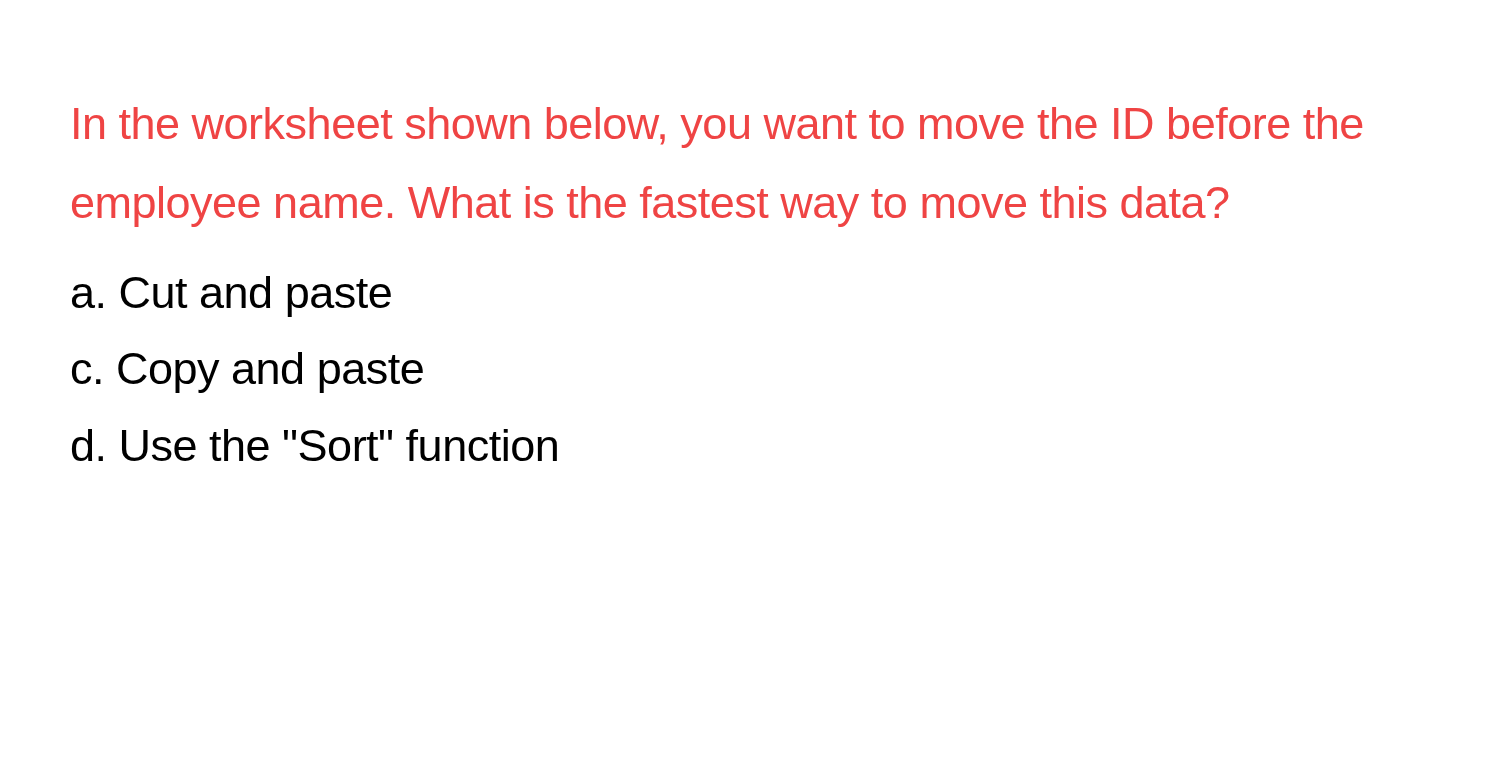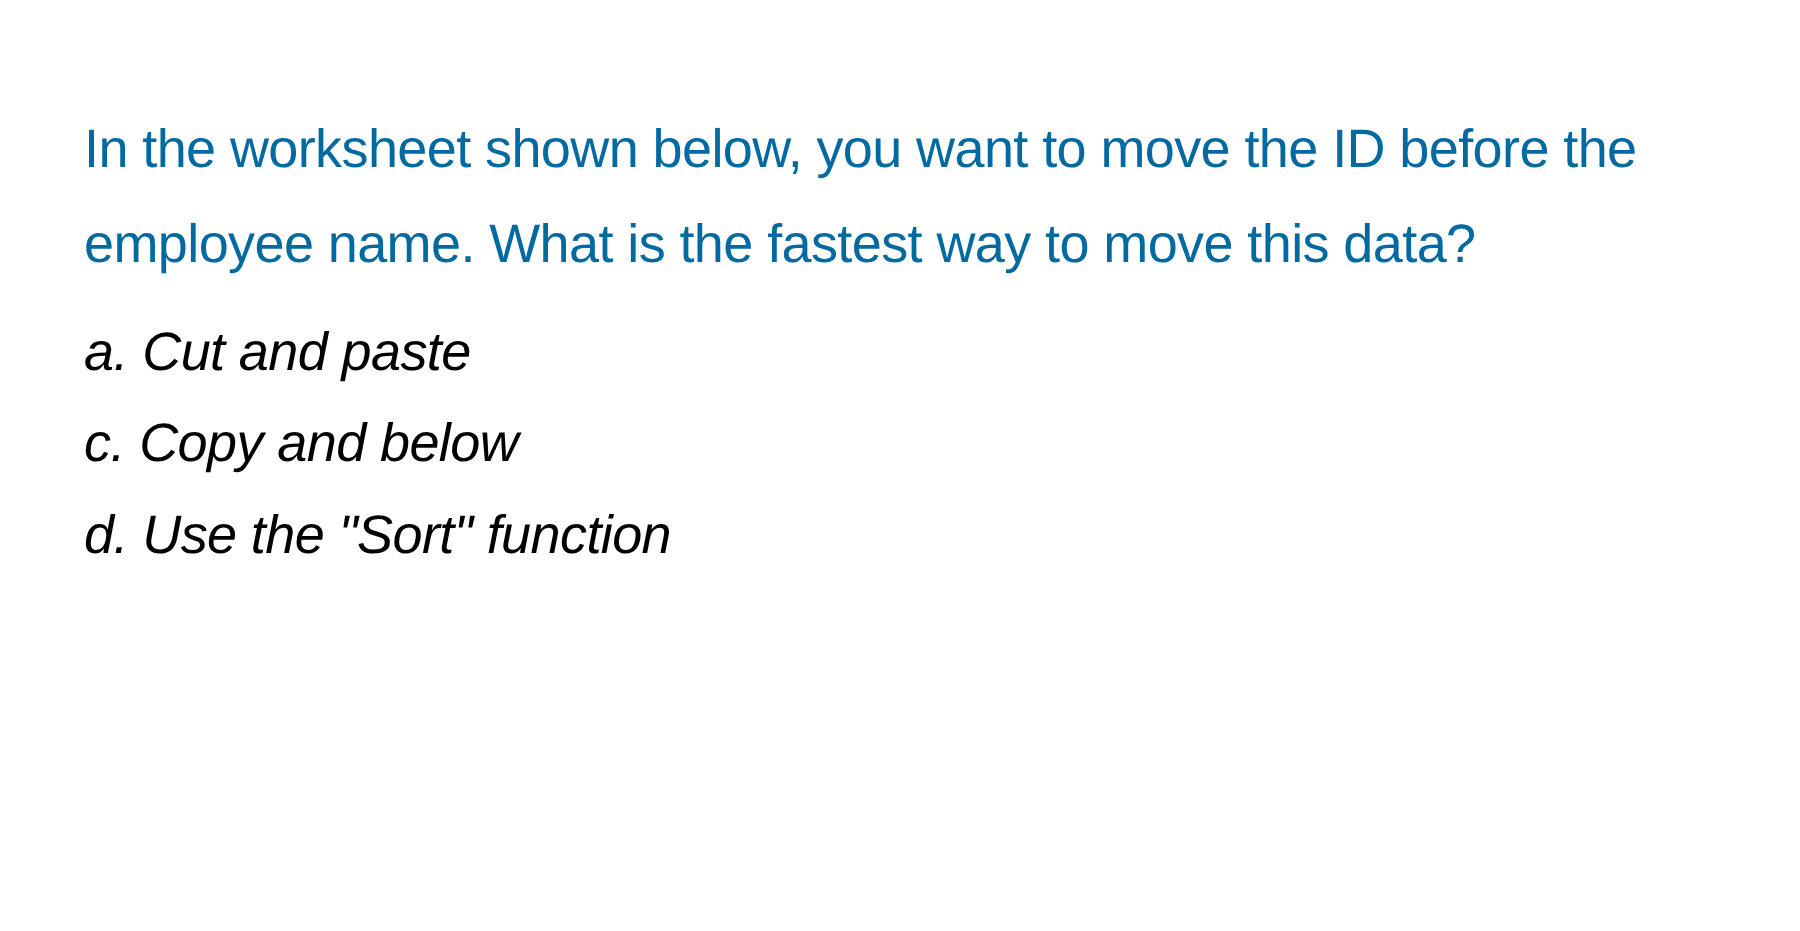--- a/index.html
+++ b/index.html
@@ -10,37 +10,36 @@
     body {
       background-color: #ffffff;
       font-family: -apple-system, BlinkMacSystemFont, "Segoe UI", Helvetica, Arial, sans-serif;
       width: 1500px;
       height: 776px;
       padding: 85px 70px 0 70px;
     }
     .question-text {
       font-size: 45px;
       line-height: 1.75;
-      color: #0369a1;
+      color: #ef4444;
       font-weight: 400;
       letter-spacing: -0.5px;
     }
     .options {
       margin-top: 12px;
     }
     .option {
       font-size: 45px;
       line-height: 1.7;
       color: #000000;
       font-weight: 400;
       letter-spacing: -0.5px;
-      font-style: italic;
     }
   </style>
 </head>
 <body>
 
 <div class="question-text">In the worksheet shown below, you want to move the ID before the employee name. What is the fastest way to move this data?</div>
 <div class="options">
   <div class="option">a. Cut and paste</div>
-  <div class="option">c. Copy and below</div>
+  <div class="option">c. Copy and paste</div>
   <div class="option">d. Use the "Sort" function</div>
 </div>
 
 </body></html>

